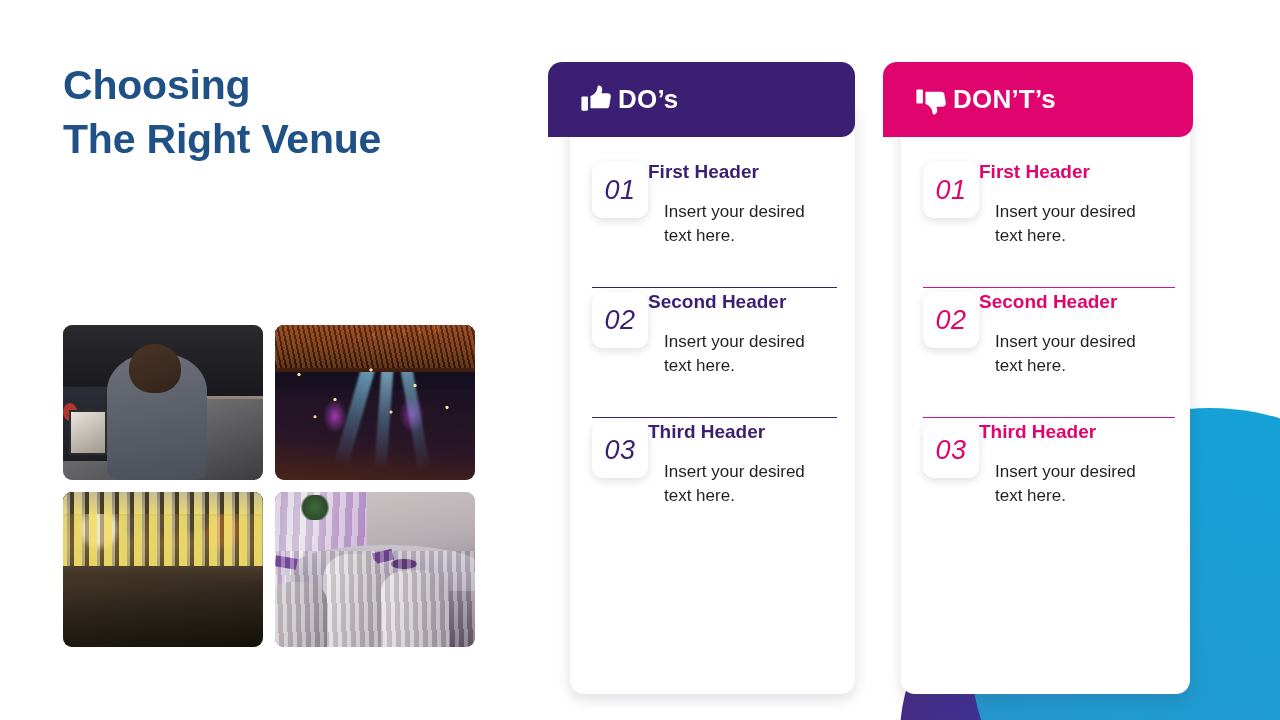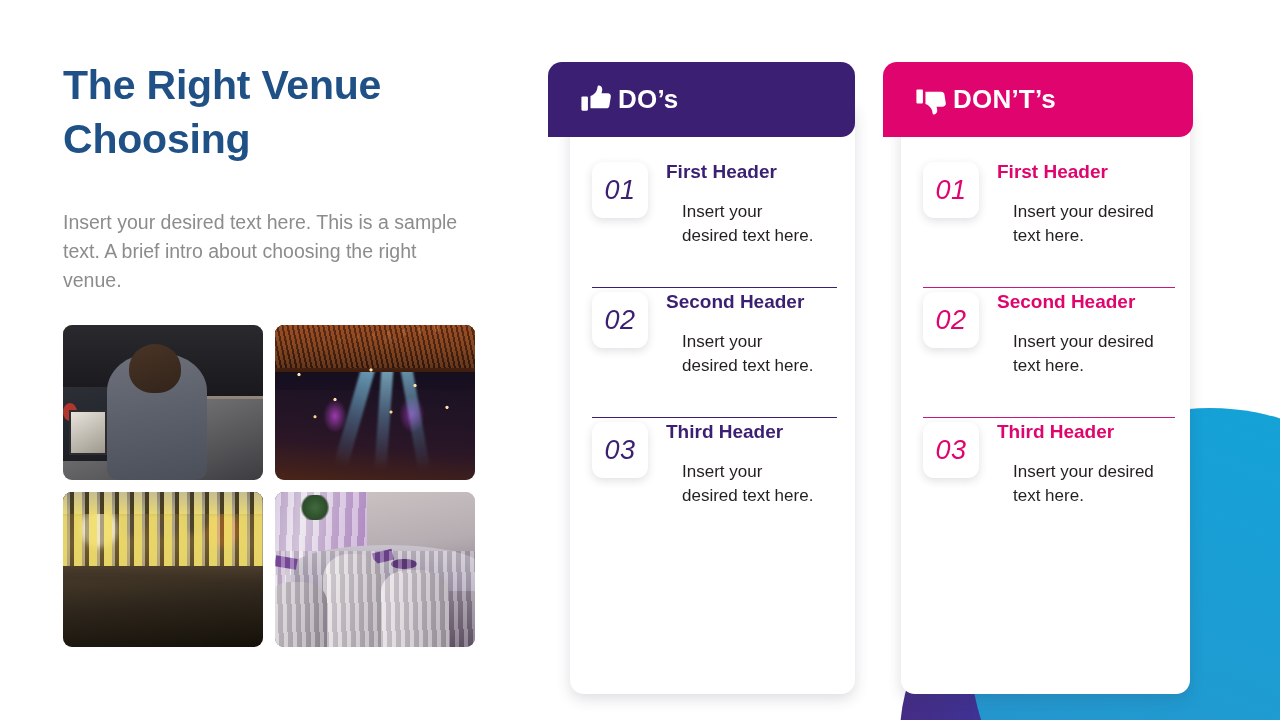--- a/index.html
+++ b/index.html
@@ -357,21 +357,21 @@
     position: absolute;
     left: 0; top: 0;
     width: 100%;
     z-index: 3;
     padding-top: 96px;
     box-sizing: border-box;
   }
   .panel-do .items   { padding-left: 44px; padding-right: 18px; }
   .panel-dont .items { padding-left: 40px; padding-right: 18px; }
 
-  .item { position: relative; display: flex; gap: 18px; }
+  .item { position: relative; display: flex; }
 
   .num-card {
     flex: none;
     width: 56px;
     height: 56px;
     margin-top: 4px;
     background: #ffffff;
     border-radius: 11px;
     box-shadow: 0 3px 8px rgba(70,60,90,0.16);
     display: flex;
@@ -415,24 +415,23 @@
 
 <div class="slide">
 
   <div class="deco-wrap">
     <div class="blob-purple"></div>
     <div class="blob-cyan"></div>
   </div>
 
   <div class="left-col">
     <h1 class="page-title">
+      <span class="ln">Choosing</span>
       <span class="ln">The Right Venue</span>
-      <span class="ln">Choosing</span>
     </h1>
-    <p class="intro-text">Insert your desired text here. This is a sample text. A brief intro about choosing the right venue.</p>
   </div>
 
   <div class="photo-grid">
     <div class="photo ph1">
       <div class="layer base"></div>
         <div class="layer wall"></div>
         <div class="layer frond"></div>
       <div class="layer lamp1"></div>
         <div class="layer lamp2"></div>
         <div class="layer deskdark"></div>

